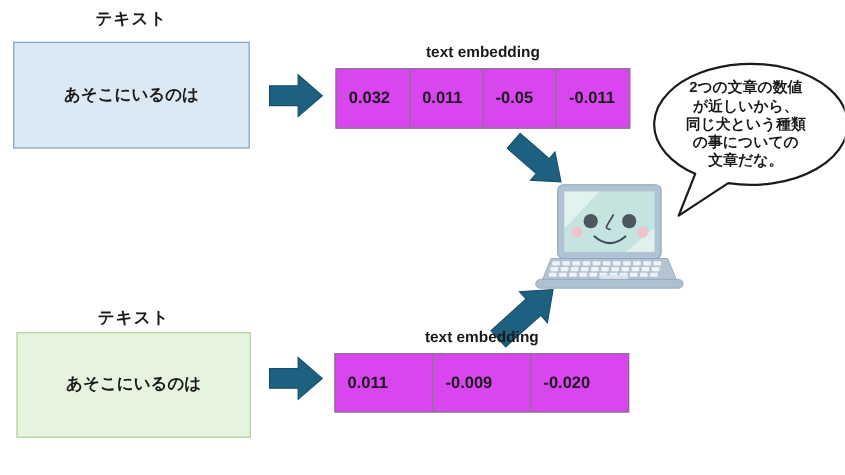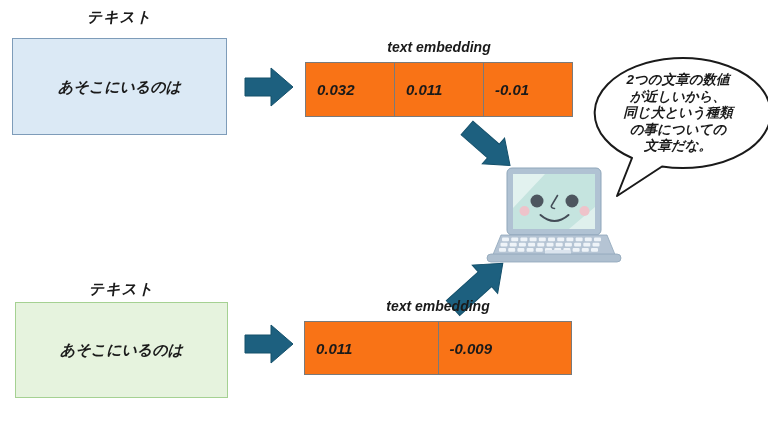--- a/index.html
+++ b/index.html
@@ -7,29 +7,29 @@
     --arrow-edge:#14506b;
     --top-box-fill:#dbe9f5;
     --top-box-border:#7e9cb9;
     --bottom-box-fill:#e6f3de;
     --bottom-box-border:#a5d192;
     --table-border:#7a7a7a;
     --ink:#1a1a1a;
   }
   html,body{margin:0;padding:0;background:#fff;}
   body{font-family:"Liberation Sans","DejaVu Sans",sans-serif;color:var(--ink);}
-  .canvas{position:relative;width:768px;height:432px;background:#ffffff;overflow:hidden;font-style:italic;}
+  .canvas{position:relative;width:768px;height:432px;background:#ffffff;overflow:hidden;}
   .abs{position:absolute;}
   .label{font-weight:700;font-size:15px;text-align:center;letter-spacing:1px;}
   .textbox{box-sizing:border-box;display:flex;flex-direction:row;align-items:center;justify-content:center;
            font-weight:700;font-size:15px;line-height:24px;text-align:center;}
   .textbox.blue{background:var(--top-box-fill);border:1.5px solid var(--top-box-border);}
   .textbox.green{background:var(--bottom-box-fill);border:1.5px solid var(--bottom-box-border);}
   .emb-title{font-weight:700;font-size:14px;text-align:center;}
-  .emb-table{display:flex;box-sizing:border-box;border:1px solid var(--table-border);background:#f97316;}
+  .emb-table{display:flex;box-sizing:border-box;border:1px solid var(--table-border);background:#d946ef;}
   .emb-cell{flex:1 1 0;display:flex;align-items:center;box-sizing:border-box;
             border-left:1px solid var(--table-border);font-weight:700;font-size:15px;padding-left:11px;}
   .emb-cell:first-child{border-left:none;}
   .bubble-text{font-weight:700;font-size:13.5px;line-height:16.5px;text-align:center;}
   .bubble-text div{white-space:nowrap;}
   svg{display:block;}
 </style>
 </head>
 <body>
 
@@ -105,32 +105,34 @@
 
   <div class="abs label" style="left:12px;top:8px;width:215px;">テキスト</div>
   <div class="abs textbox blue" style="left:12px;top:38px;width:215px;height:97px;">
     <div>あそこにいるのは</div>
   </div>
 
   <div class="abs emb-title" style="left:305px;top:39px;width:268px;">text embedding</div>
   <div class="abs emb-table" style="left:305px;top:62px;width:268px;height:55px;">
     <div class="emb-cell">0.032</div>
     <div class="emb-cell">0.011</div>
-    <div class="emb-cell">-0.01</div>
+    <div class="emb-cell">-0.05</div>
+    <div class="emb-cell">-0.011</div>
   </div>
 
   <div class="abs label" style="left:15px;top:280px;width:213px;">テキスト</div>
   <div class="abs textbox green" style="left:15px;top:302px;width:213px;height:96px;">
     <div>あそこにいるのは</div>
   </div>
 
   <div class="abs emb-title" style="left:304px;top:298px;width:268px;">text embedding</div>
   <div class="abs emb-table" style="left:304px;top:321px;width:268px;height:54px;">
     <div class="emb-cell">0.011</div>
     <div class="emb-cell">-0.009</div>
+    <div class="emb-cell">-0.020</div>
   </div>
 
   <div class="abs bubble-text" style="left:598px;top:72px;width:160px;">
     <div>2つの文章の数値</div>
     <div>が近しいから、</div>
     <div>同じ犬という種類</div>
     <div>の事についての</div>
     <div>文章だな。</div>
   </div>
 

